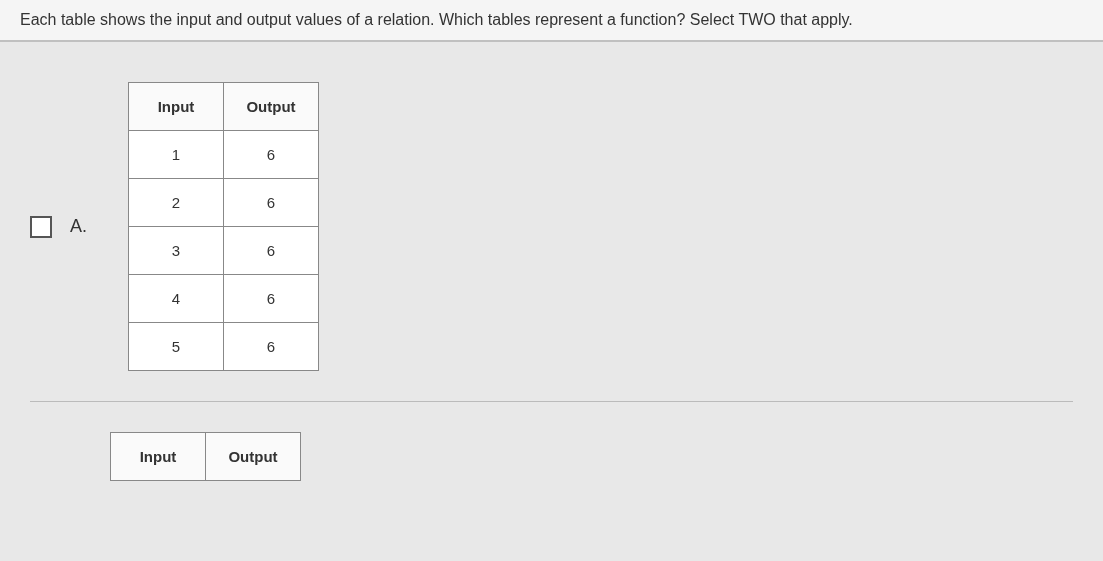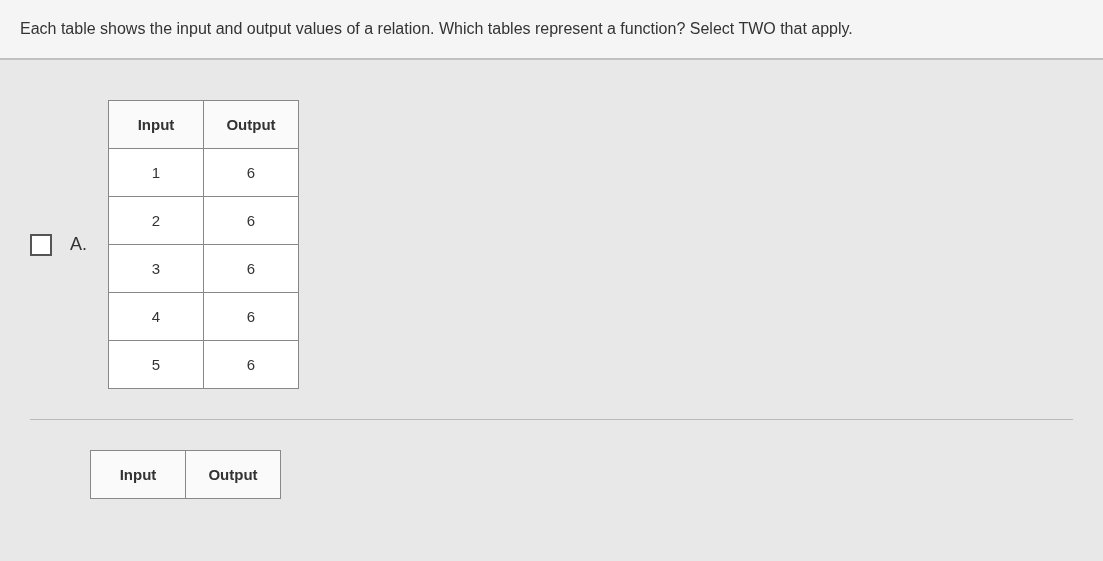--- a/index.html
+++ b/index.html
@@ -9,21 +9,21 @@
     }
     body {
       font-family: Arial, Helvetica, sans-serif;
       background: #e8e8e8;
       width: 1103px;
       height: 561px;
       overflow: hidden;
     }
     .question-bar {
       background: #f5f5f5;
-      padding: 20px 20px;
+      padding: 11px 20px;
       border-bottom: 2px solid #c0c0c0;
       font-size: 16px;
       color: #333;
     }
     .content-area {
       padding: 40px 30px 0 30px;
     }
     .option-row {
       display: flex;
       align-items: center;
@@ -40,20 +40,21 @@
     }
     .option-label {
       font-size: 18px;
       color: #333;
       flex-shrink: 0;
       width: 20px;
     }
     .table {
       border-collapse: collapse;
       background: #fff;
+      margin-left: 20px;
     }
     .table th, .table td {
       border: 1px solid #888;
       width: 95px;
       height: 48px;
       text-align: center;
       font-size: 15px;
       color: #333;
     }
     .table th {

